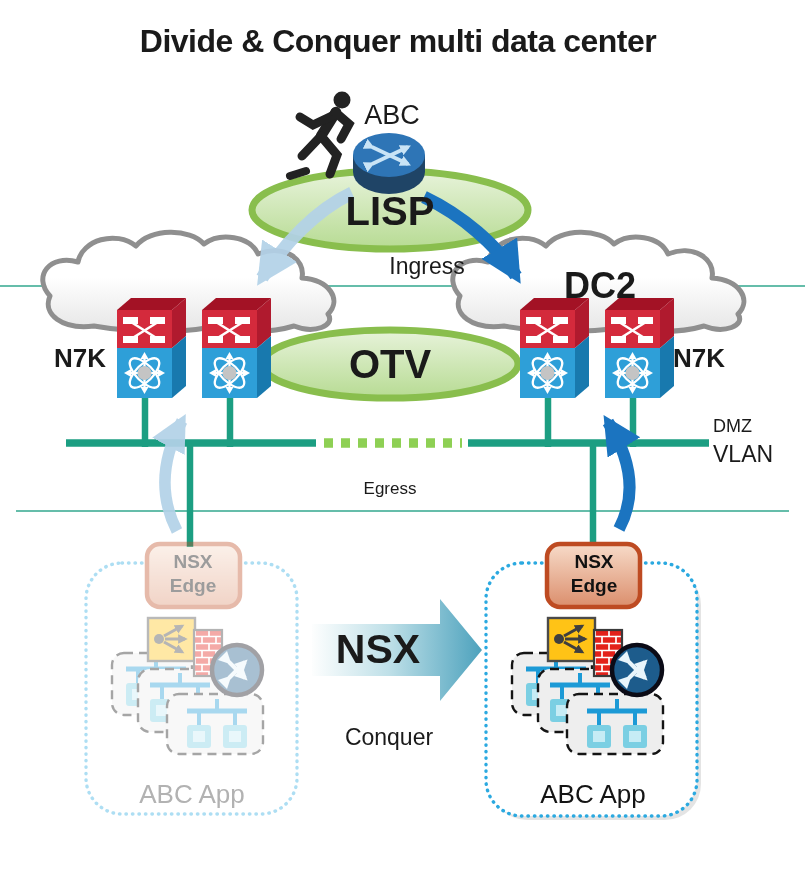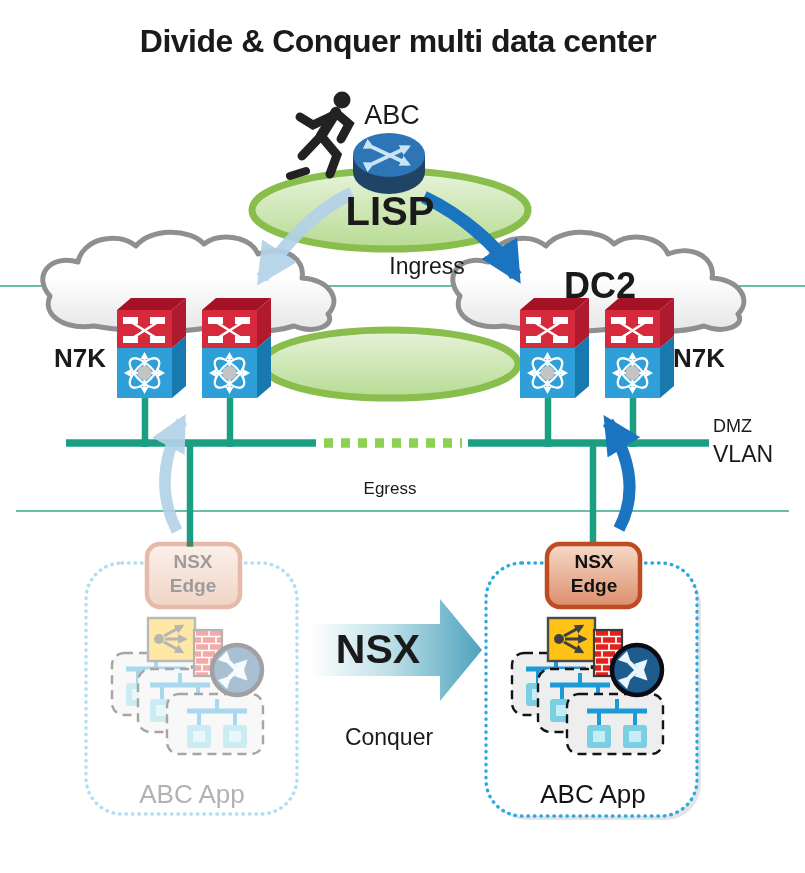--- a/index.html
+++ b/index.html
@@ -220,20 +220,21 @@
   </g>
 </svg>
 
 <div class="label title">Divide &amp; Conquer multi data center</div>
 <div class="label abc">ABC</div>
 <div class="label lisp">LISP</div>
 <div class="label ingress">Ingress</div>
 <div class="label dc2">DC2</div>
 <div class="label n7k-l">N7K</div>
 <div class="label n7k-r">N7K</div>
+<div class="label otv">OTV</div>
 <div class="label dmz1">DMZ</div>
 <div class="label dmz2">VLAN</div>
 <div class="label egress">Egress</div>
 <div class="label edge-txt edge-l1">NSX</div>
 <div class="label edge-txt edge-l2">Edge</div>
 <div class="label edge-txt edge-r1">NSX</div>
 <div class="label edge-txt edge-r2">Edge</div>
 <div class="label nsx">NSX</div>
 <div class="label recreate">Conquer</div>
 <div class="label app-l">ABC App</div>

